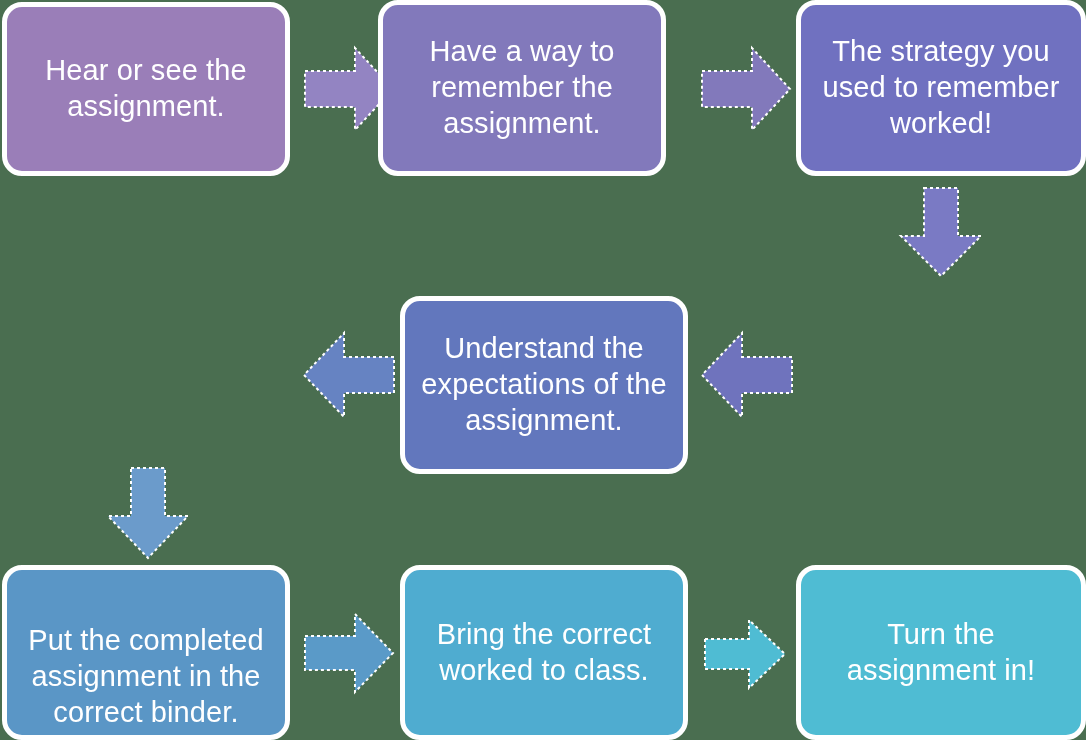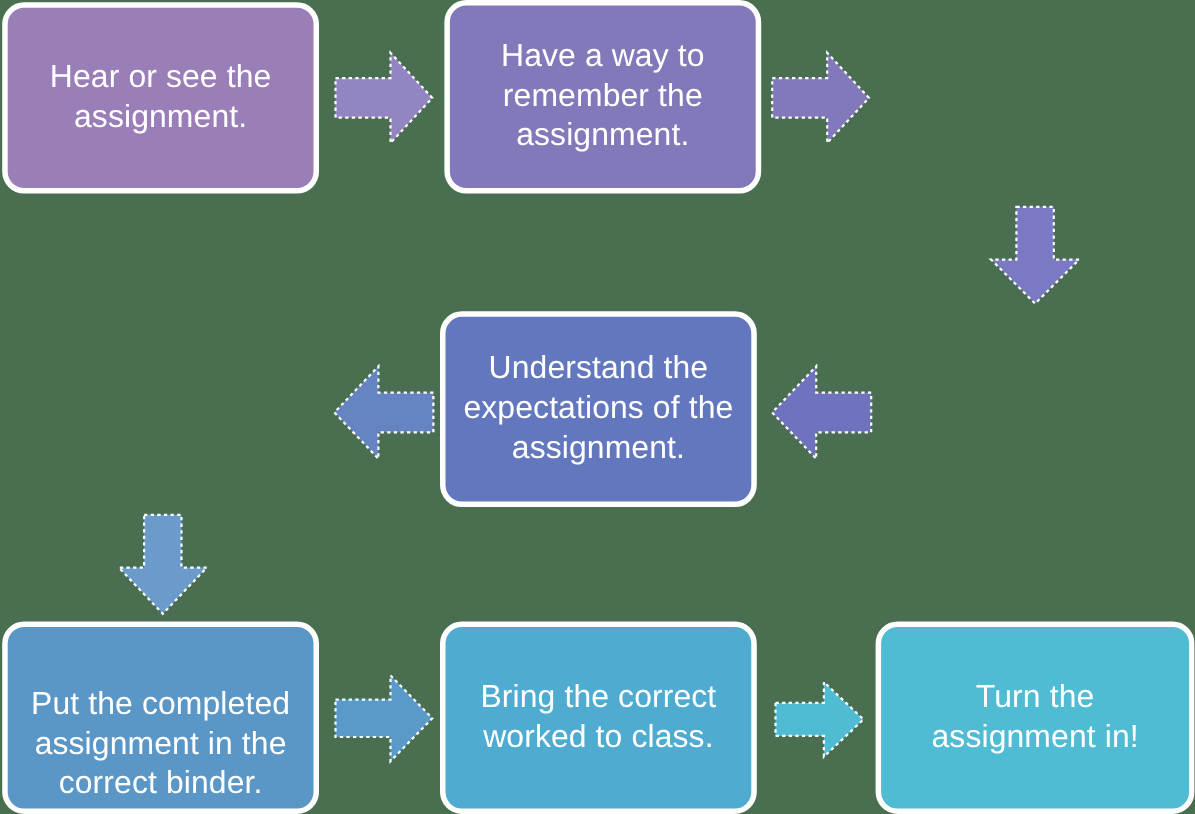--- a/index.html
+++ b/index.html
@@ -36,25 +36,25 @@
     padding: 4px 10px;
     -webkit-font-smoothing: antialiased;
   }
   .node-label {
     display: block;
     width: 100%;
   }
 
   
   .n1 { left: 2px;   top: 2px;  width: 288px; height: 174px; background: #9a7eb8; }
-  .n2 { left: 404px; top: 0px;  width: 288px; height: 176px; background: #8279bb; }
+  .n2 { left: 378px; top: 0px;  width: 288px; height: 176px; background: #8279bb; }
   .n3 { left: 796px; top: 0px;  width: 290px; height: 176px; background: #7071c0; }
   
   .n4 { left: 796px; top: 283px; width: 290px; height: 178px; background: #6a6fbb; }
-  .n5 { left: 400px; top: 283px; width: 288px; height: 178px; background: #6277bd; }
+  .n5 { left: 400px; top: 296px; width: 288px; height: 178px; background: #6277bd; }
   .n6 { left: 2px;   top: 283px; width: 288px; height: 178px; background: #6287c4; }
   
   .n7 { left: 2px;   top: 565px; width: 288px; height: 175px; background: #5a96c6; align-items: flex-end; }
   .n8 { left: 400px; top: 565px; width: 288px; height: 175px; background: #4facd0; }
   .n9 { left: 796px; top: 565px; width: 290px; height: 175px; background: #4fbcd3; }
 
   
   .arrow {
     position: absolute;
   }
@@ -87,20 +87,23 @@
   <div class="node n2">
     <span class="node-label">Have a way to remember the assignment.</span>
   </div>
 
   <div class="arrow a2">
     <svg viewBox="0 0 92 98" width="92" height="98" aria-hidden="true">
       <path d="M2,31 L52,31 L52,8 L90,49 L52,90 L52,67 L2,67 Z" fill="#8279bb" stroke="#ffffff" stroke-width="2" stroke-dasharray="3,3"></path>
     </svg>
   </div>
 
+  <div class="node n3">
+    <span class="node-label">The strategy you used to remember worked!</span>
+  </div>
 
   <div class="arrow a3">
     <svg viewBox="0 0 96 92" width="96" height="92" aria-hidden="true">
       <path d="M31,2 L65,2 L65,50 L88,50 L48,90 L8,50 L31,50 Z" fill="#7a7ac4" stroke="#ffffff" stroke-width="2" stroke-dasharray="3,3"></path>
     </svg>
   </div>
 
 
   <div class="arrow a4">
     <svg viewBox="0 0 96 100" width="96" height="100" aria-hidden="true">

